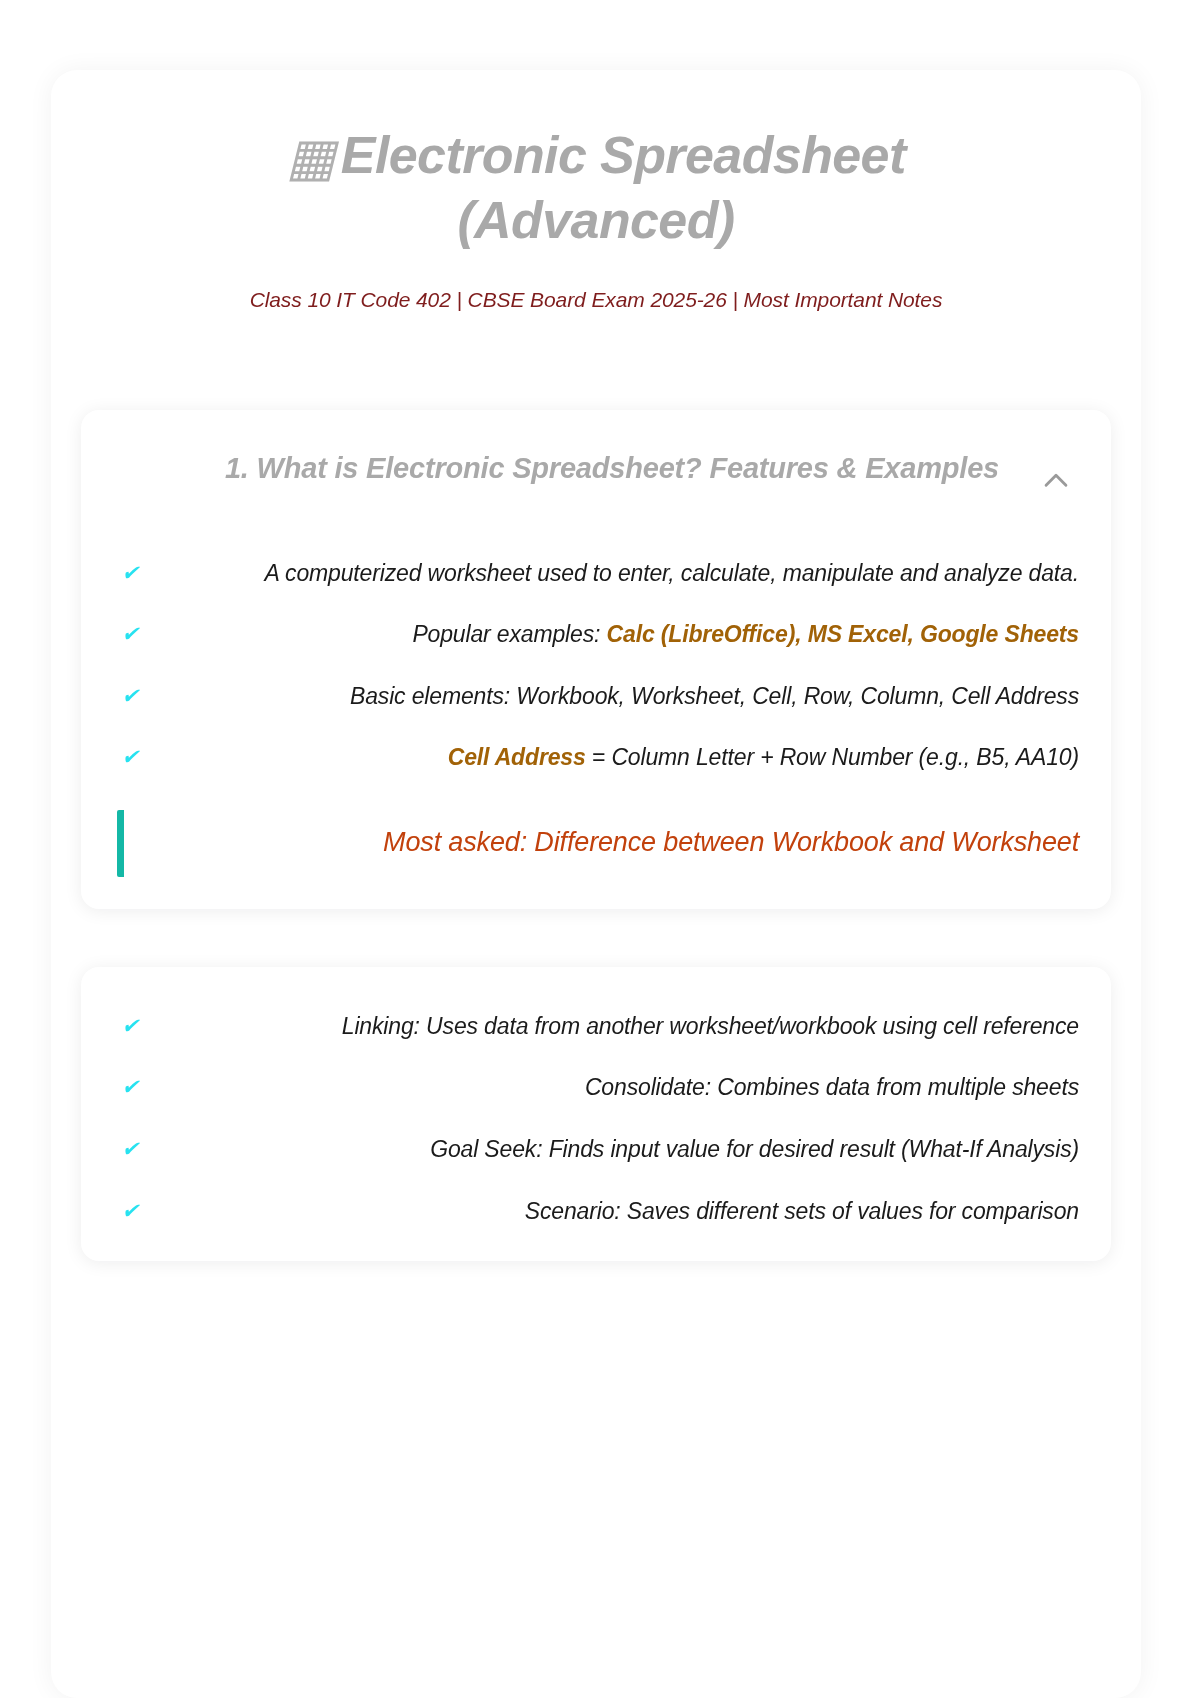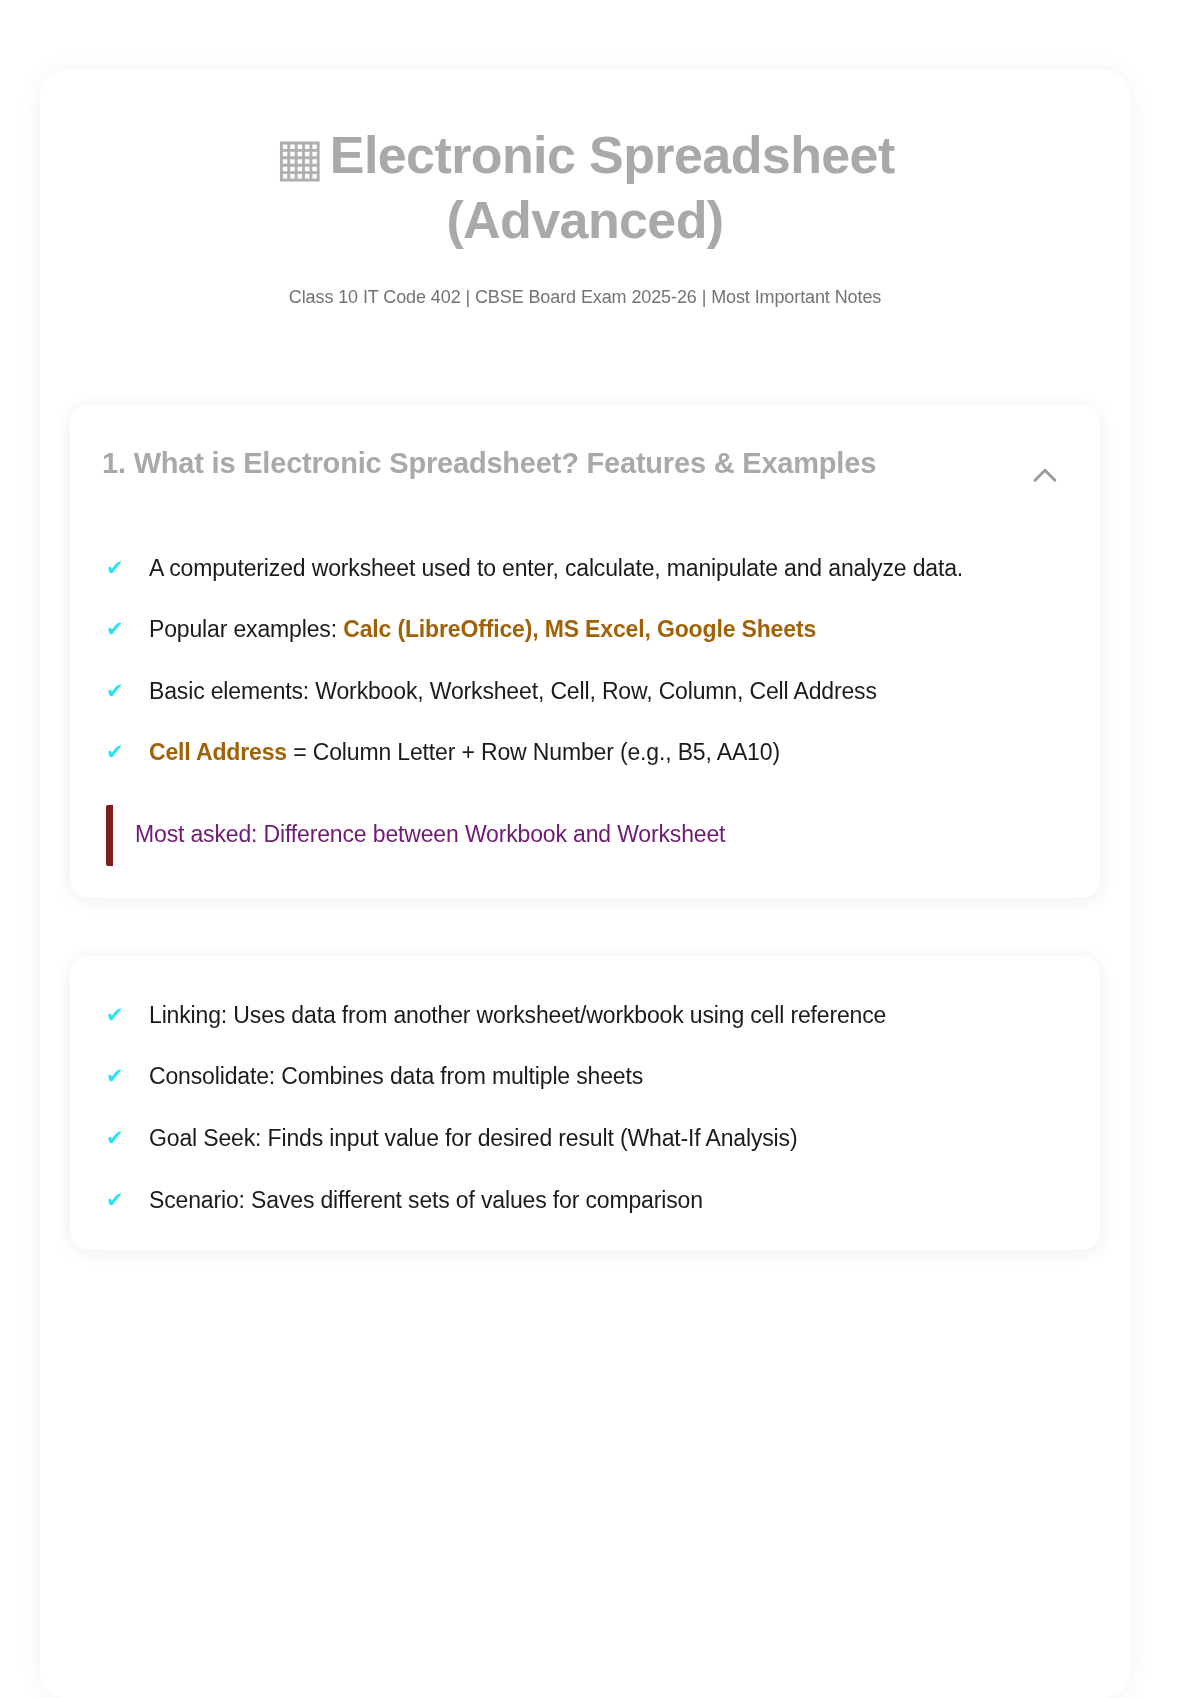--- a/index.html
+++ b/index.html
@@ -11,28 +11,29 @@
     width: 1200px;
     height: 1698px;
     font-family: "Liberation Sans", sans-serif;
     overflow: hidden;
     position: relative;
   }
 
   
   .page-shell {
     position: absolute;
-    left: 40px;
+    left: 51px;
     top: 70px;
     width: 1090px;
     min-height: 1628px;
     background: #ffffff;
     border-radius: 26px;
     box-shadow: 0 1px 26px rgba(20, 20, 30, 0.055);
     overflow: hidden;
+    font-style: italic;
   }
 
   
   .doc-header {
     padding: 54px 60px 0 60px;
     text-align: center;
   }
   .doc-title {
     font-size: 52px;
     line-height: 1.22;
@@ -45,31 +46,32 @@
   .doc-title .title-icon {
     display: inline-block;
     color: #b0b0b0;
     margin-right: 6px;
     font-weight: 400;
     vertical-align: -2px;
   }
   .doc-subtitle {
     margin: 30px auto 0 auto;
     max-width: 960px;
-    font-size: 18px;
+    font-size: 21px;
     line-height: 1.65;
-    color: #737373;
+    color: #7f1d1d;
     font-weight: 400;
     letter-spacing: -0.1px;
   }
 
   
   .accordion {
     margin-top: 92px;
     padding: 0 30px 40px 30px;
+    text-align: right;
   }
   .acc-card {
     background: #ffffff;
     border-radius: 18px;
     box-shadow: 0 2px 18px rgba(20, 20, 30, 0.075);
     margin-bottom: 58px;
     padding: 0 32px 32px 32px;
     position: relative;
   }
   .acc-header {
@@ -126,25 +128,25 @@
     font-size: 21px;
     line-height: 1.6;
     color: #27e2f0;
   }
   .bullet-text { flex: 1 1 auto; margin-left: 7px; }
   .bullet-text b { font-weight: 700; color: #a16207; }
 
   
   .callout {
     margin-top: 34px;
-    border-left: 7px solid #7f1d1d;
+    border-left: 7px solid #14b8a6;
     padding: 12px 0 14px 22px;
-    font-size: 23px;
+    font-size: 27px;
     line-height: 1.5;
-    color: #701a75;
+    color: #c2410c;
     letter-spacing: -0.15px;
     border-radius: 2px;
   }
 </style>
 </head>
 <body>
 
 <div class="page-shell">
 
   <div class="doc-header">

